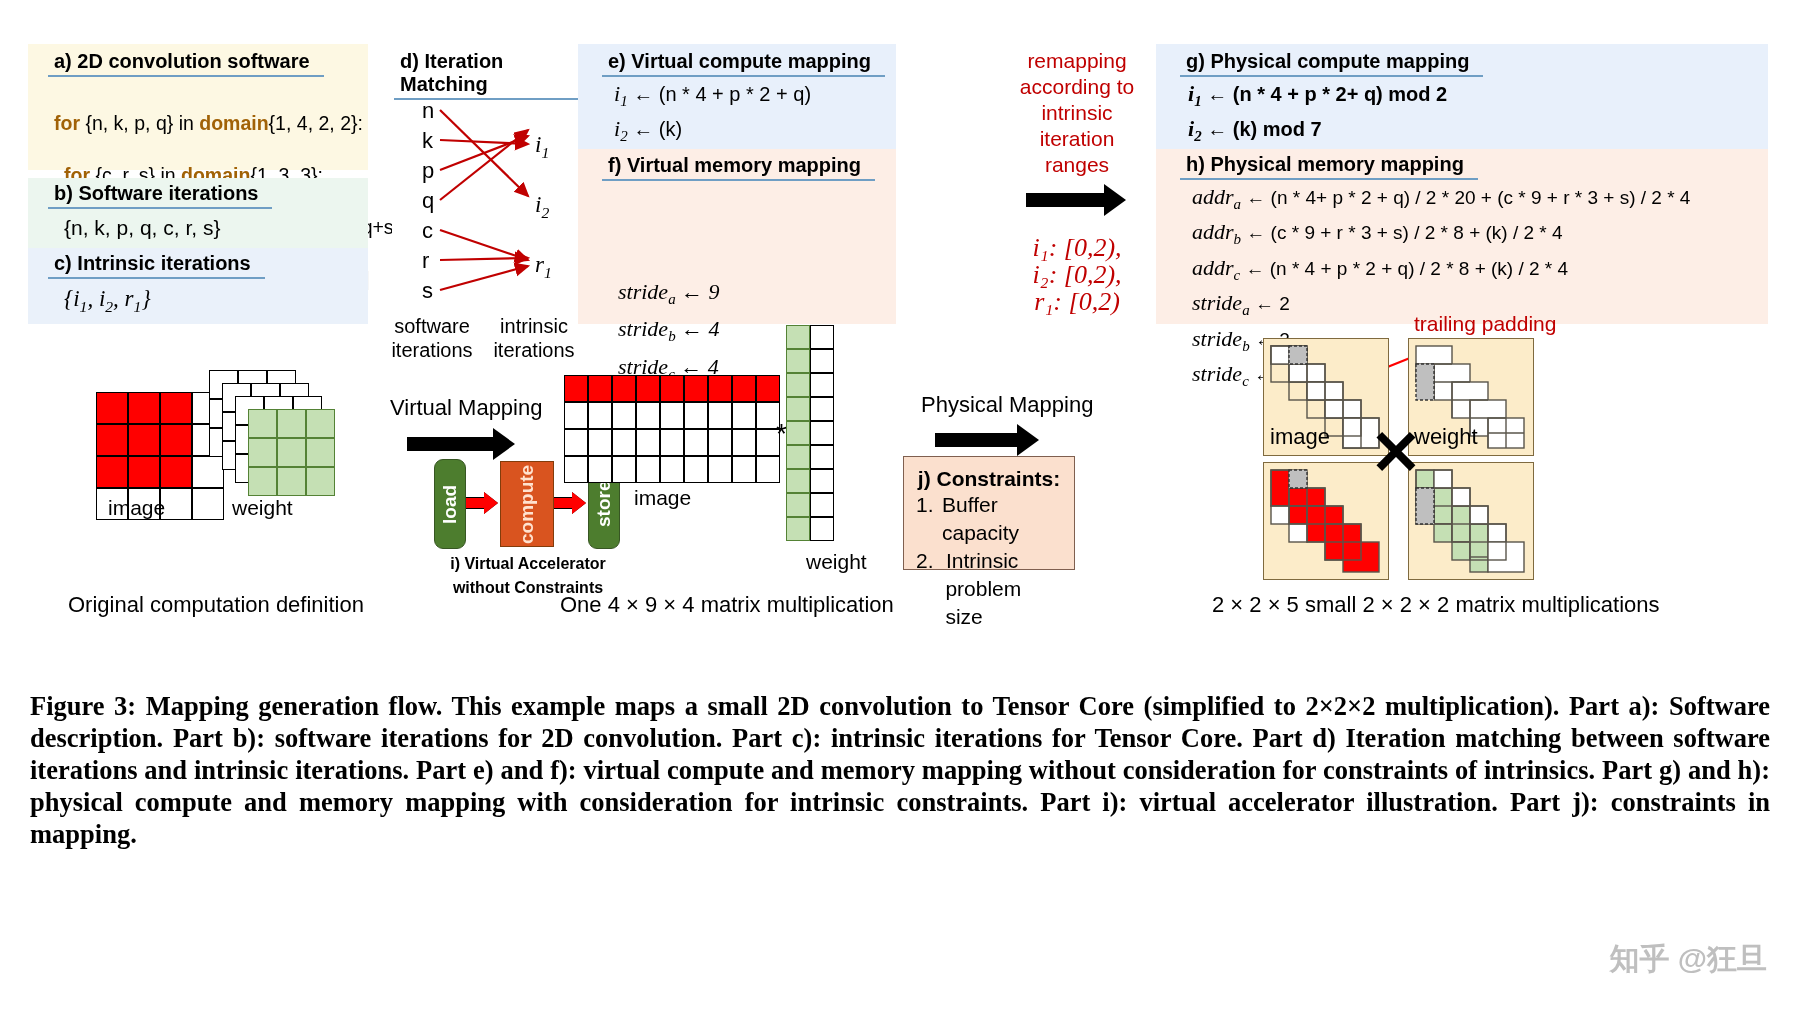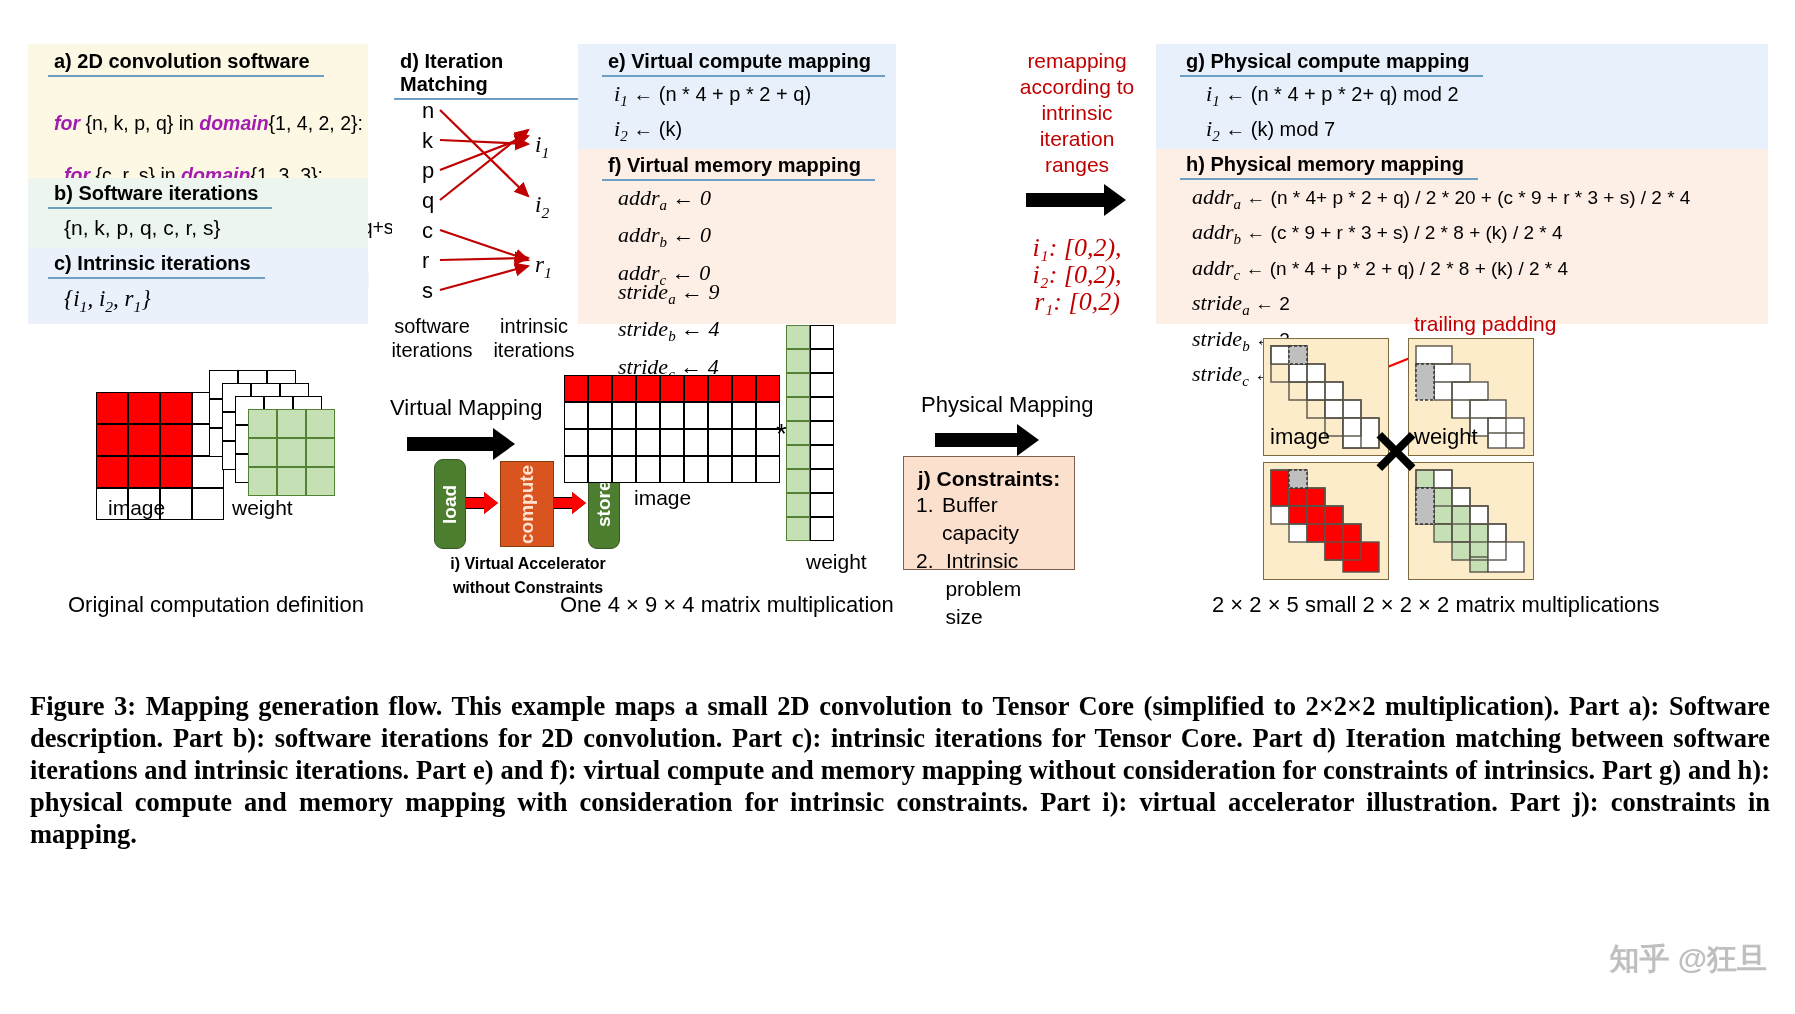--- a/index.html
+++ b/index.html
@@ -3,21 +3,21 @@
 <meta charset="utf-8">
 <style>
   html,body{margin:0;padding:0;background:#ffffff;}
   body{width:1795px;height:1014px;position:relative;
        font-family:"Liberation Sans", sans-serif;color:#000;overflow:hidden;}
   .abs{position:absolute;}
   .panel{position:absolute;box-sizing:border-box;}
   .p-title{font-weight:bold;font-size:20px;display:inline-block;
            border-bottom:2.5px solid #6f9ec4;padding:0 14px 2px 6px;}
   .mono-code{font-size:19.5px;line-height:26px;white-space:pre;}
-  .kw{color:#a21caf;font-weight:bold;font-style:italic;}
+  .kw{color:#a16207;font-weight:bold;}
   .eqline{font-size:20px;line-height:27px;white-space:pre;}
   .ital{font-style:italic;font-family:"Liberation Serif", serif;font-size:22px;}
   .sub{font-size:0.68em;vertical-align:sub;font-style:italic;
        font-family:"Liberation Serif", serif;}
   .red{color:#c00000;}
   .centered{text-align:center;}
 
   
   .blkarrow{position:absolute;display:flex;align-items:center;}
   .blkarrow .shaft{height:14px;background:#000;}
@@ -60,21 +60,21 @@
   .figcap{position:absolute;left:30px;top:690px;width:1740px;
           font-family:"Liberation Serif", serif;font-size:26.5px;line-height:32px;
           font-weight:bold;text-align:justify;}
   .wm{position:absolute;right:28px;bottom:34px;font-size:30px;color:#bfbfbf;
       font-weight:bold;}
   .xmark{position:absolute;font-size:62px;font-weight:bold;line-height:1;}
 </style>
 </head>
 <body>
 
-<div class="panel" style="left:28px;top:44px;width:340px;height:162px;background:#fdf8e3;">
+<div class="panel" style="left:28px;top:44px;width:340px;height:126px;background:#fdf8e3;">
   <div class="abs" style="left:20px;top:6px;">
     <span class="p-title">a) 2D convolution software</span>
   </div>
   <div class="mono-code abs" style="left:26px;top:40px;">
 <div><span class="kw">for</span> {n, k, p, q} in <span class="kw">domain</span>{1, 4, 2, 2}:</div>
 <div style="padding-left:10px;"><span class="kw">for</span> {c, r, s} in <span class="kw">domain</span>{1, 3, 3}:</div>
 <div style="padding-left:22px;">out[n, k, p, q] += image[n, c, p+r, q+s]</div>
 <div style="padding-left:168px;">* weight[k, c, r, s]</div>
   </div>
 </div>
@@ -148,25 +148,20 @@
     <div class="eqline"><span class="ital"><i>i</i><span class="sub">1</span></span> <span>← (n * 4 + p * 2 + q)</span></div>
     <div class="eqline"><span class="ital"><i>i</i><span class="sub">2</span></span> <span>← (k)</span></div>
     <div class="eqline"><span class="ital"><i>r</i><span class="sub">1</span></span> <span>← (c * 9 + r * 3 + s)</span></div>
   </div>
 </div>
 
 <div class="panel" style="left:578px;top:149px;width:318px;height:175px;background:#fdeee6;">
   <div class="abs" style="left:24px;top:5px;text-align:right;">
     <span class="p-title">f) Virtual memory mapping</span>
   </div>
-  <div class="abs ital" style="left:40px;top:34px;line-height:30px;">
-    <div><i>addr</i><span class="sub">a</span> <span>← 0</span></div>
-    <div><i>addr</i><span class="sub">b</span> <span>← 0</span></div>
-    <div><i>addr</i><span class="sub">c</span> <span>← 0</span></div>
-  </div>
   <div class="abs ital" style="left:40px;top:128px;line-height:30px;">
     <div><i>stride</i><span class="sub">a</span> <span>← 9</span></div>
     <div><i>stride</i><span class="sub">b</span> <span>← 4</span></div>
     <div><i>stride</i><span class="sub">c</span> <span>← 4</span></div>
   </div>
 </div>
 
 <div class="panel" style="left:1010px;top:44px;width:134px;height:280px;">
   <div class="abs centered red" style="left:0;top:4px;width:134px;font-size:21px;line-height:26px;">
     <div>remapping</div>
@@ -183,21 +178,21 @@
     <div>i₁: [0,2),</div>
     <div>i₂: [0,2),</div>
     <div>r₁: [0,2)</div>
   </div>
 </div>
 
 <div class="panel" style="left:1156px;top:44px;width:612px;height:105px;background:#e8f0fb;">
   <div class="abs" style="left:24px;top:6px;">
     <span class="p-title">g) Physical compute mapping</span>
   </div>
-  <div class="abs" style="left:50px;top:36px;">
+  <div class="abs" style="left:32px;top:36px;font-weight:bold;">
     <div class="eqline"><span class="ital"><i>i</i><span class="sub">1</span></span> <span>← (n * 4 + p * 2+ q) mod 2</span></div>
     <div class="eqline"><span class="ital"><i>i</i><span class="sub">2</span></span> <span>← (k) mod 7</span></div>
     <div class="eqline"><span class="ital"><i>r</i><span class="sub">1</span></span> <span>← (c * 9 + r * 3 + s) mod 2</span></div>
   </div>
 </div>
 
 <div class="panel" style="left:1156px;top:149px;width:612px;height:175px;background:#fdeee6;">
   <div class="abs" style="left:24px;top:4px;">
     <span class="p-title">h) Physical memory mapping</span>
   </div>

